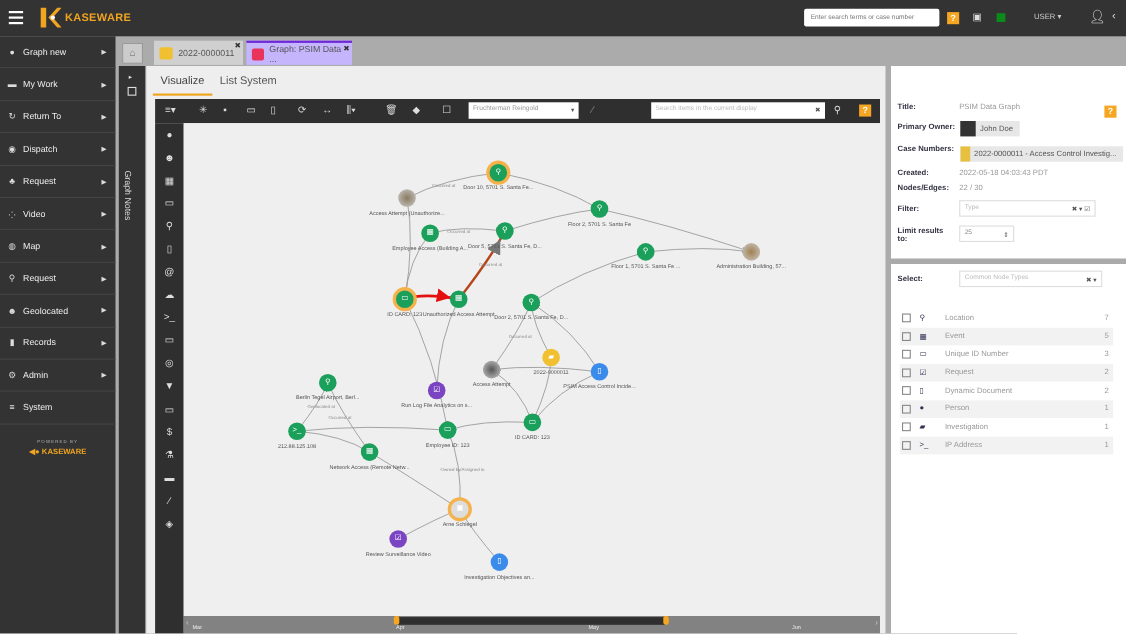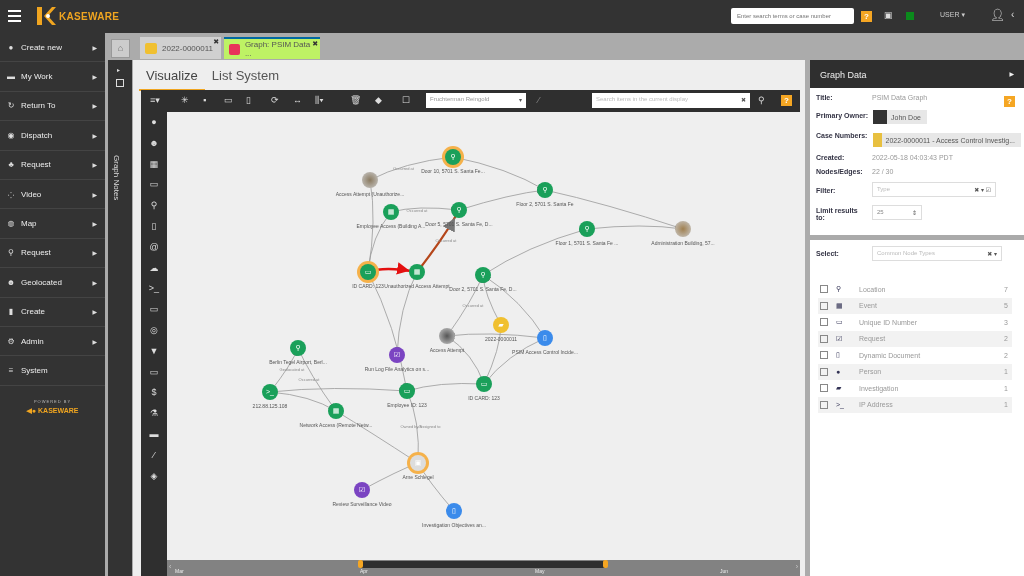--- a/index.html
+++ b/index.html
@@ -18,26 +18,26 @@
 .sitem{height:29.4px;border-bottom:1px solid #444;display:flex;align-items:center;color:#eee;font-size:8px;padding-left:6px;position:relative;cursor:pointer}
 .sitem .ic{width:10px;margin-right:5px;text-align:center;font-size:8px;color:#ddd}
 .sitem .arr{position:absolute;right:8px;font-size:6px;color:#ddd}
 .powered{position:absolute;left:0;top:366px;width:105px;text-align:center;color:#bbb;font-size:4px;letter-spacing:1px}
 .powered .plogo{color:#f0a520;font-weight:bold;font-size:7px;letter-spacing:0;margin-top:3px}
 .notes{position:absolute;left:108px;top:60px;width:24px;height:516px;background:#333}
 .notes-label{position:absolute;left:13px;top:95px;transform:rotate(90deg);transform-origin:0 0;color:#ddd;font-size:8px;white-space:nowrap}
 .homebtn{position:absolute;left:111px;top:39px;width:19px;height:19px;background:#ccc;border:1px solid #999}
 .tabs{position:absolute;left:140px;top:37px;display:flex}
 .tab{height:22px;background:#d0d0d0;margin-right:3px;display:flex;align-items:center;padding:0 8px 0 5px;font-size:8px;color:#555;position:relative;cursor:pointer}
-.tab.active{background:#bef264;border-top:2px solid #0369a1}
+.tab.active{background:#c4b5fd;border-top:2px solid #6d28d9}
 .tab .tic{width:12px;height:11px;margin-right:5px;border-radius:2px}
 .tab .x{position:absolute;right:2px;top:1px;font-size:7px;color:#333}
 .main{position:absolute;left:133px;top:60px;width:672px;height:516px;background:#eee}
 .subtabs{position:absolute;left:6px;top:4px;display:flex}
-.subtab{padding:4px 7px 6px;font-size:13px;color:#555;cursor:pointer}
+.subtab{padding:4px 7px 6px;font-size:10px;color:#555;cursor:pointer}
 .subtab.active{border-bottom:2px solid #f0a520;color:#444}
 .toolbar{position:absolute;left:8px;top:30px;width:659px;height:22px;background:#2f2f2f}
 .tb{position:absolute;top:5px;color:#ddd;font-size:9px;cursor:pointer}
 .layoutsel{position:absolute;left:285px;top:3px;width:100px;height:15px;background:#fff;font-size:6px;color:#999;padding:3px 4px}
 .gsearch2{position:absolute;left:451px;top:3px;width:158px;height:15px;background:#fff;font-size:6px;color:#bbb;padding:3px 4px}
 .lefttools{position:absolute;left:8px;top:52px;width:26px;height:464px;background:#2f2f2f}
 .lt{height:20.8px;color:#ddd;font-size:9px;text-align:center;line-height:21px;cursor:pointer}
 .canvas{position:absolute;left:34px;top:52px;width:633px;height:448px;background:#efefef}
 .timeline{position:absolute;left:34px;top:500px;width:633px;height:16px;background:#828282}
 .tl-range{position:absolute;left:193px;top:1px;width:245px;height:7px;background:#2f2f2f}
@@ -81,21 +81,21 @@
   <div class="topicon" style="left:884px;top:10px">▣</div>
   <div class="status-dot"></div>
   <div class="user"><span>USER</span> ▾</div>
   <div class="topicon" style="left:990px;top:8px;font-size:12px">👤︎</div>
   <div class="topicon" style="left:1011px;top:9px;font-size:10px">‹</div>
 </div>
 
 <div class="sidebar">
   <div class="sitem">
       <span class="ic">●</span>
-      <span>Create new</span>
+      <span>Graph new</span>
       <span class="arr">▶</span>
     </div>
   <div class="sitem">
       <span class="ic">▬</span>
       <span>My Work</span>
       <span class="arr">▶</span>
     </div>
   <div class="sitem">
       <span class="ic">↻</span>
       <span>Return To</span>
@@ -126,21 +126,21 @@
       <span>Request</span>
       <span class="arr">▶</span>
     </div>
   <div class="sitem">
       <span class="ic">☻</span>
       <span>Geolocated</span>
       <span class="arr">▶</span>
     </div>
   <div class="sitem">
       <span class="ic">▮</span>
-      <span>Create</span>
+      <span>Records</span>
       <span class="arr">▶</span>
     </div>
   <div class="sitem">
       <span class="ic">⚙</span>
       <span>Admin</span>
       <span class="arr">▶</span>
     </div>
   <div class="sitem">
       <span class="ic">≡</span>
       <span>System</span>
@@ -264,21 +264,20 @@
     <div class="tl-h" style="left:436px"></div>
     <div style="position:absolute;right:2px;top:3px;color:#ccc;font-size:7px">›</div>
   <div class="tl-lbl" style="left: 8px;">Mar</div>
       <div class="tl-lbl" style="left: 193px;">Apr</div>
       <div class="tl-lbl" style="left: 368px;">May</div>
       <div class="tl-lbl" style="left: 553px;">Jun</div>
     </div>
 </div>
 
 <div class="rpanel">
-  <div class="rhead"><span>Graph Data</span><span style="float:right;font-size:6px">▶</span></div>
   <div class="rrow" style="top:34px">Title:</div>
   <div class="rval" style="left:62px;top:34px">PSIM Data Graph</div>
   <div class="help" style="left:194px;top:36px">?</div>
   <div class="rrow" style="top:52px">Primary Owner:</div>
   <div class="chip" style="left:63px;top:50px">
       <i style="background:#333"></i>
       <span>John Doe</span>
     </div>
   <div class="rrow" style="top:72px">Case Numbers:</div>
   <div class="chip" style="left:63px;top:73px;width:148px;overflow:hidden;white-space:nowrap">

